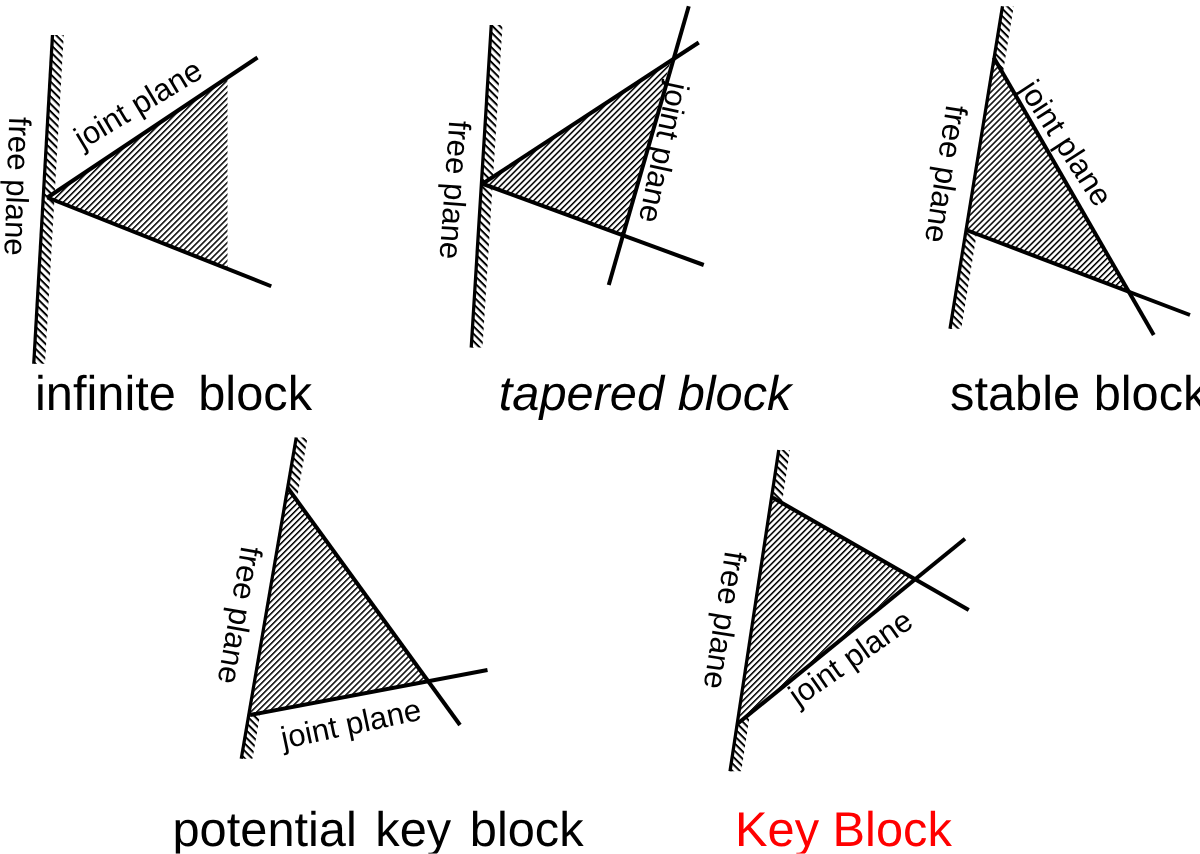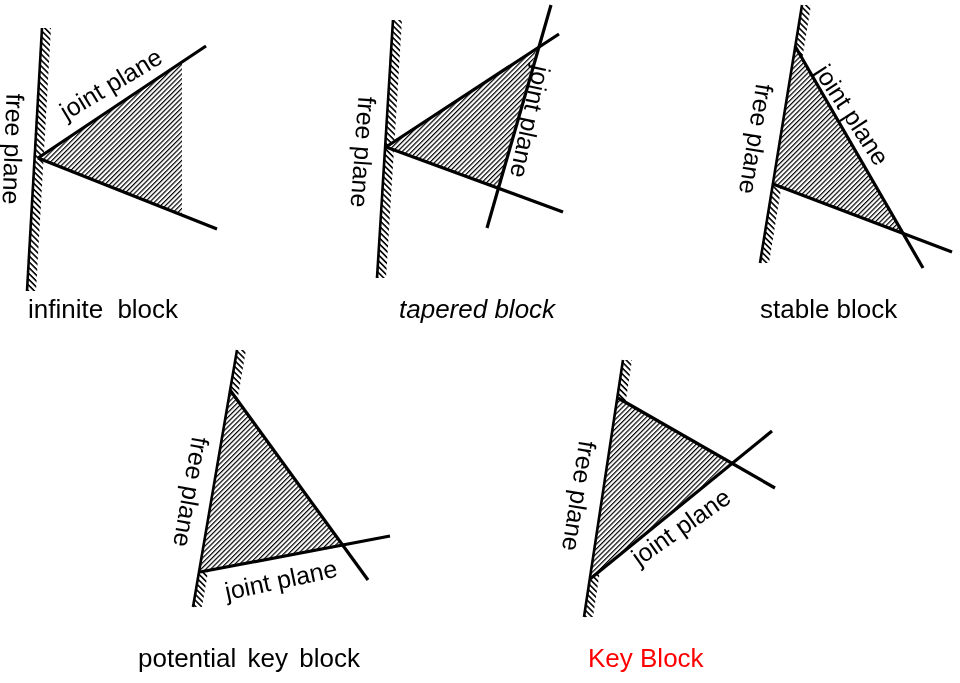--- a/index.html
+++ b/index.html
@@ -14,21 +14,21 @@
   .plane-label{
     position:absolute;
     font-size:25px;
     color:#000;
     white-space:nowrap;
     transform:translate(-50%,-50%);
     line-height:1;
   }
   .caption{
     position:absolute;
-    font-size:26px;
+    font-size:39px;
     color:#000;
     white-space:nowrap;
     line-height:1.1;
   }
   .caption.ws{word-spacing:7px;}
   .caption.ws2{word-spacing:4px;}
   
 </style>
 </head>
 <body>

